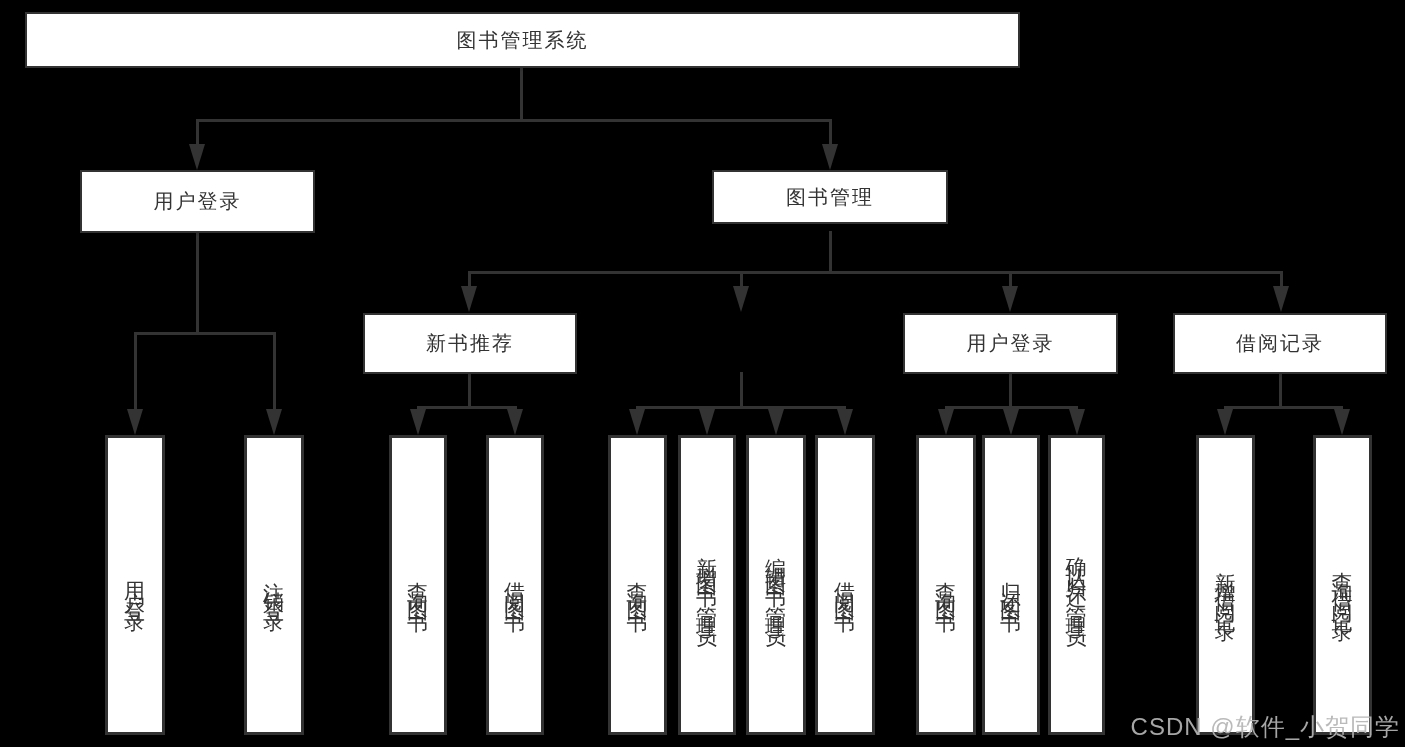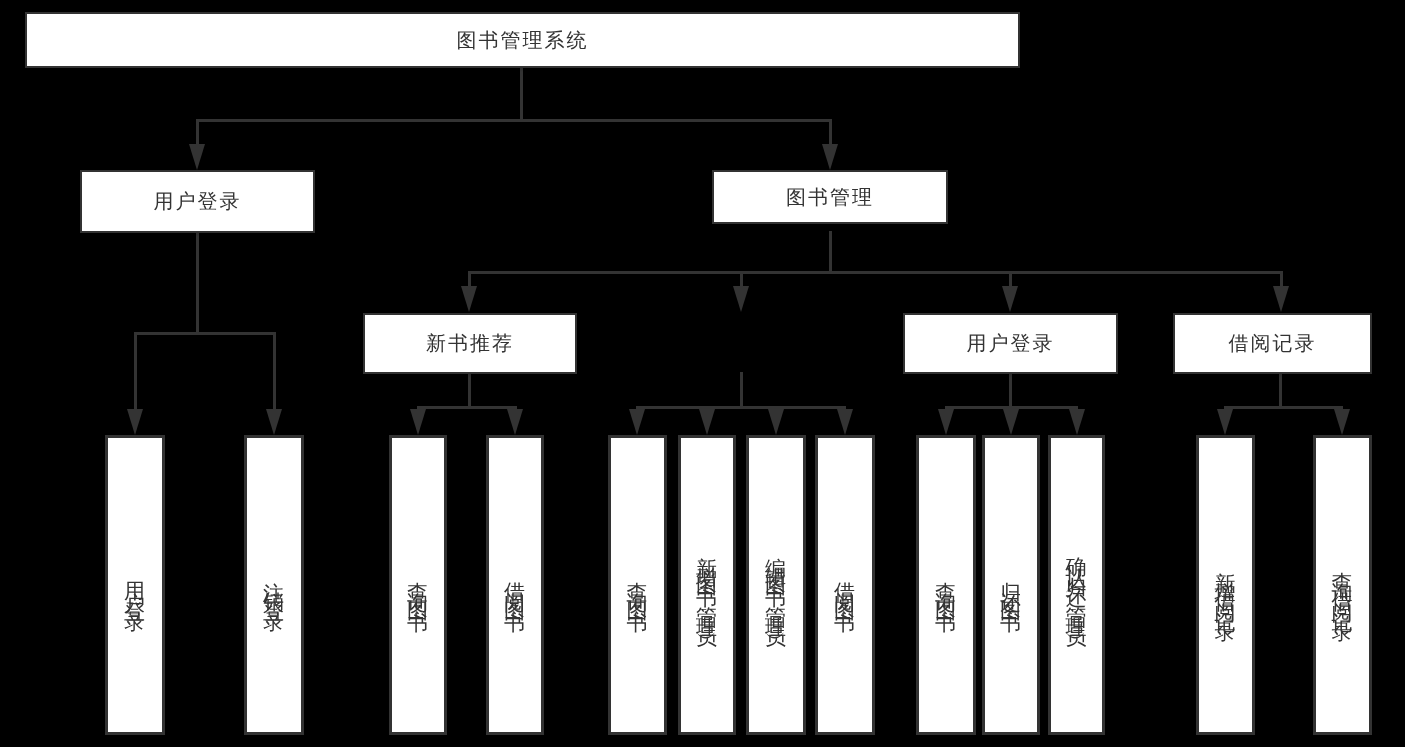--- a/index.html
+++ b/index.html
@@ -94,21 +94,21 @@
   <div class="arrow" style="left:1002px; top:286px;"></div>
   <div class="vline" style="left:1280px; top:271px; height:20px;"></div>
   <div class="arrow" style="left:1273px; top:286px;"></div>
 
   <div class="box" style="left:363px; top:313px; width:214px; height:61px;">
     <span>新书推荐</span>
   </div>
   <div class="box" style="left:903px; top:313px; width:215px; height:61px;">
     <span>用户登录</span>
   </div>
-  <div class="box" style="left:1173px; top:313px; width:199px; height:61px;">
+  <div class="box" style="left:1173px; top:313px; width:214px; height:61px;">
     <span>借阅记录</span>
   </div>
 
   <div class="vline" style="left:468px; top:372px; height:37px;"></div>
   <div class="hline" style="left:417px; top:406px; width:100px;"></div>
   <div class="arrow" style="left:410px; top:409px;"></div>
   <div class="arrow" style="left:507px; top:409px;"></div>
 
   <div class="vline" style="left:740px; top:372px; height:37px;"></div>
   <div class="hline" style="left:636px; top:406px; width:210px;"></div>
@@ -165,14 +165,15 @@
     <span>确认归还（管理员）</span>
   </div>
 
   <div class="box leaf" style="left:1196px; top:435px; width:59px; height:300px;">
     <span>新增借阅记录</span>
   </div>
   <div class="box leaf" style="left:1313px; top:435px; width:59px; height:300px;">
     <span>查询借阅记录</span>
   </div>
 
+  <div class="watermark">CSDN @软件_小贺同学</div>
 
 </div>
 
 </body></html>

